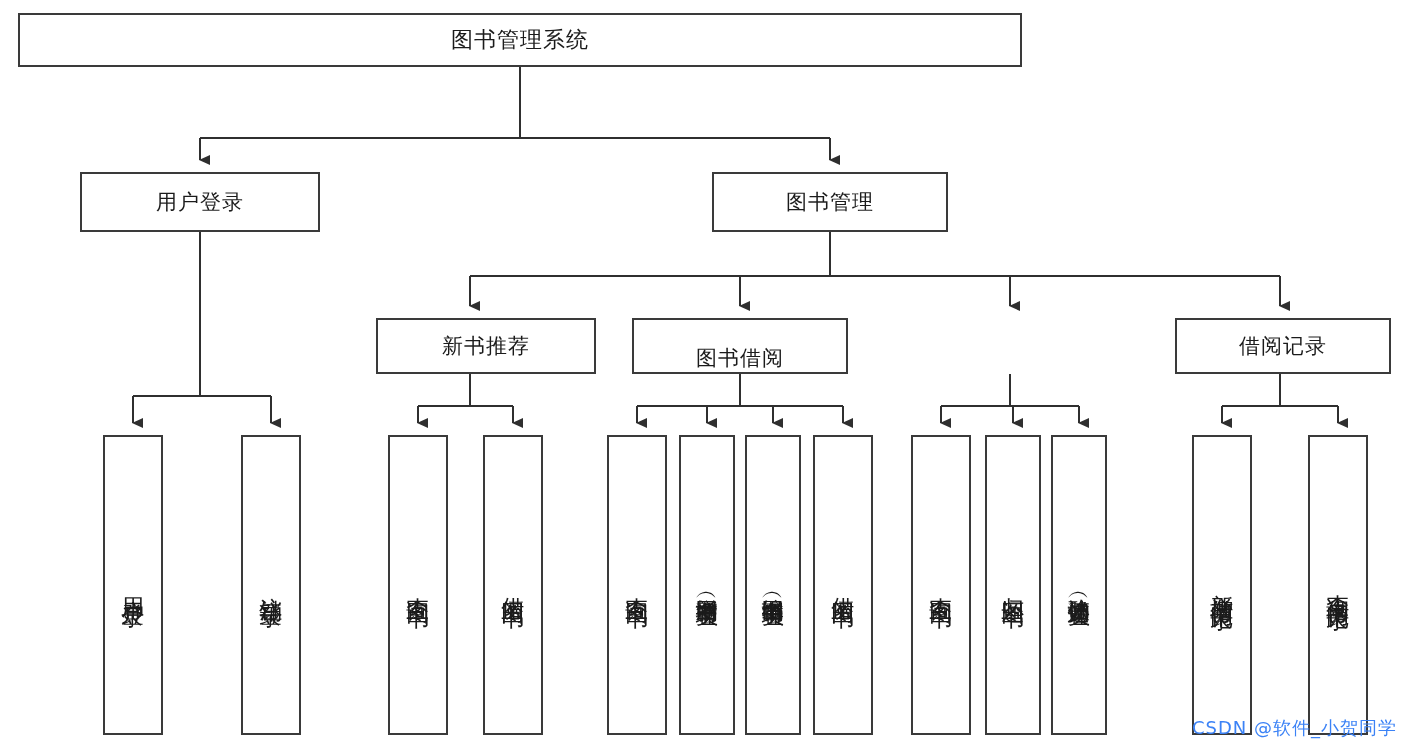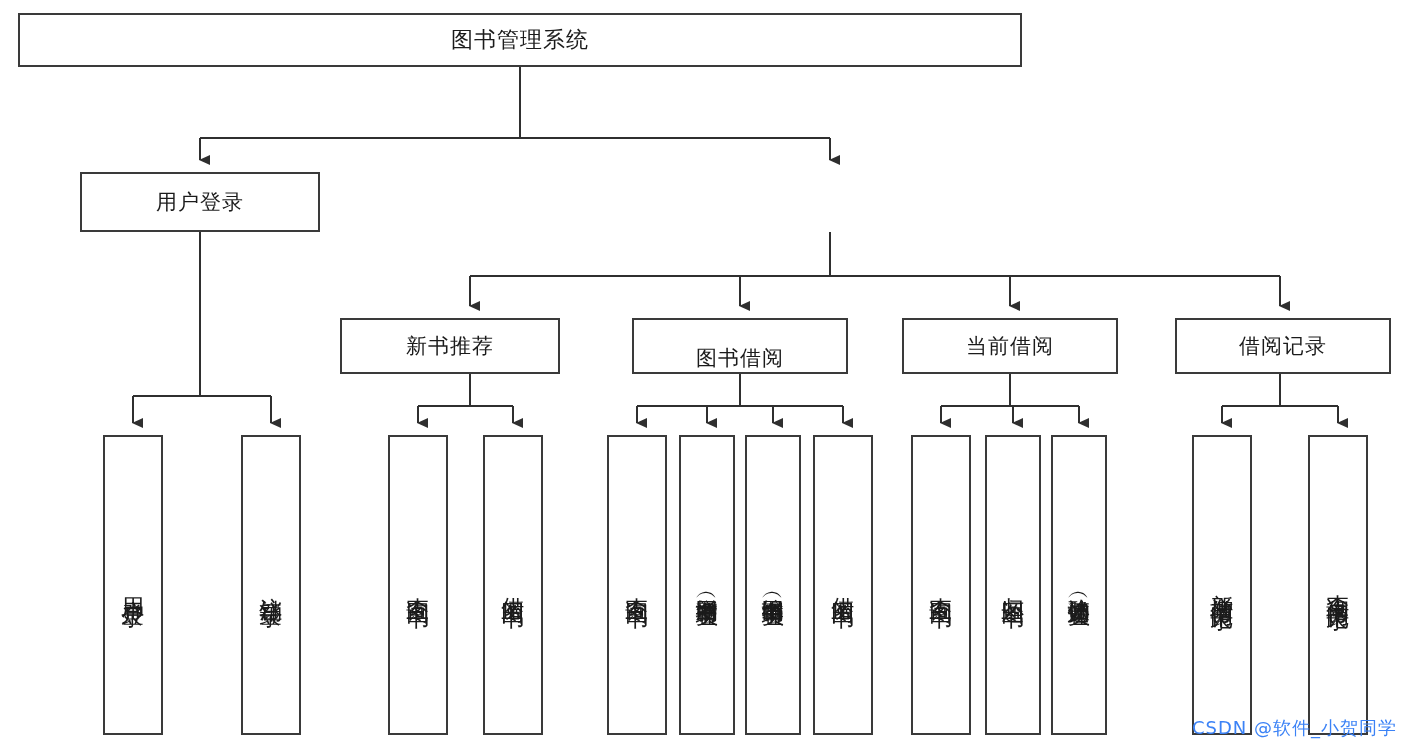--- a/index.html
+++ b/index.html
@@ -77,29 +77,29 @@
     </g>
   </svg>
 
   <div class="node root h-node" style="left:18px;top:13px;width:1004px;height:54px;">
     <span class="lbl">图书管理系统</span>
   </div>
 
   <div class="node h-node" style="left:80px;top:172px;width:240px;height:60px;">
     <span class="lbl">用户登录</span>
   </div>
+  <div class="node h-node" style="left:712px;top:172px;width:236px;height:60px;">
+    <span class="lbl">图书管理</span>
+  </div>
 
-  <div class="node h-node" style="left:340px;top:318px;width:220px;height:56px;">
+  <div class="node h-node" style="left:376px;top:318px;width:220px;height:56px;">
     <span class="lbl">新书推荐</span>
   </div>
   <div class="node h-node" style="left:632px;top:318px;width:216px;height:56px;align-items:flex-end;">
     <span class="lbl">图书借阅</span>
-  </div>
-  <div class="node h-node" style="left:902px;top:318px;width:216px;height:56px;">
-    <span class="lbl">当前借阅</span>
   </div>
   <div class="node h-node" style="left:1175px;top:318px;width:216px;height:56px;">
     <span class="lbl">借阅记录</span>
   </div>
 
   <div class="node v-node" style="left:103px;top:435px;width:60px;height:300px;">
     <span class="lbl">用户登录</span>
   </div>
   <div class="node v-node" style="left:241px;top:435px;width:60px;height:300px;">
     <span class="lbl">注销登录</span>

